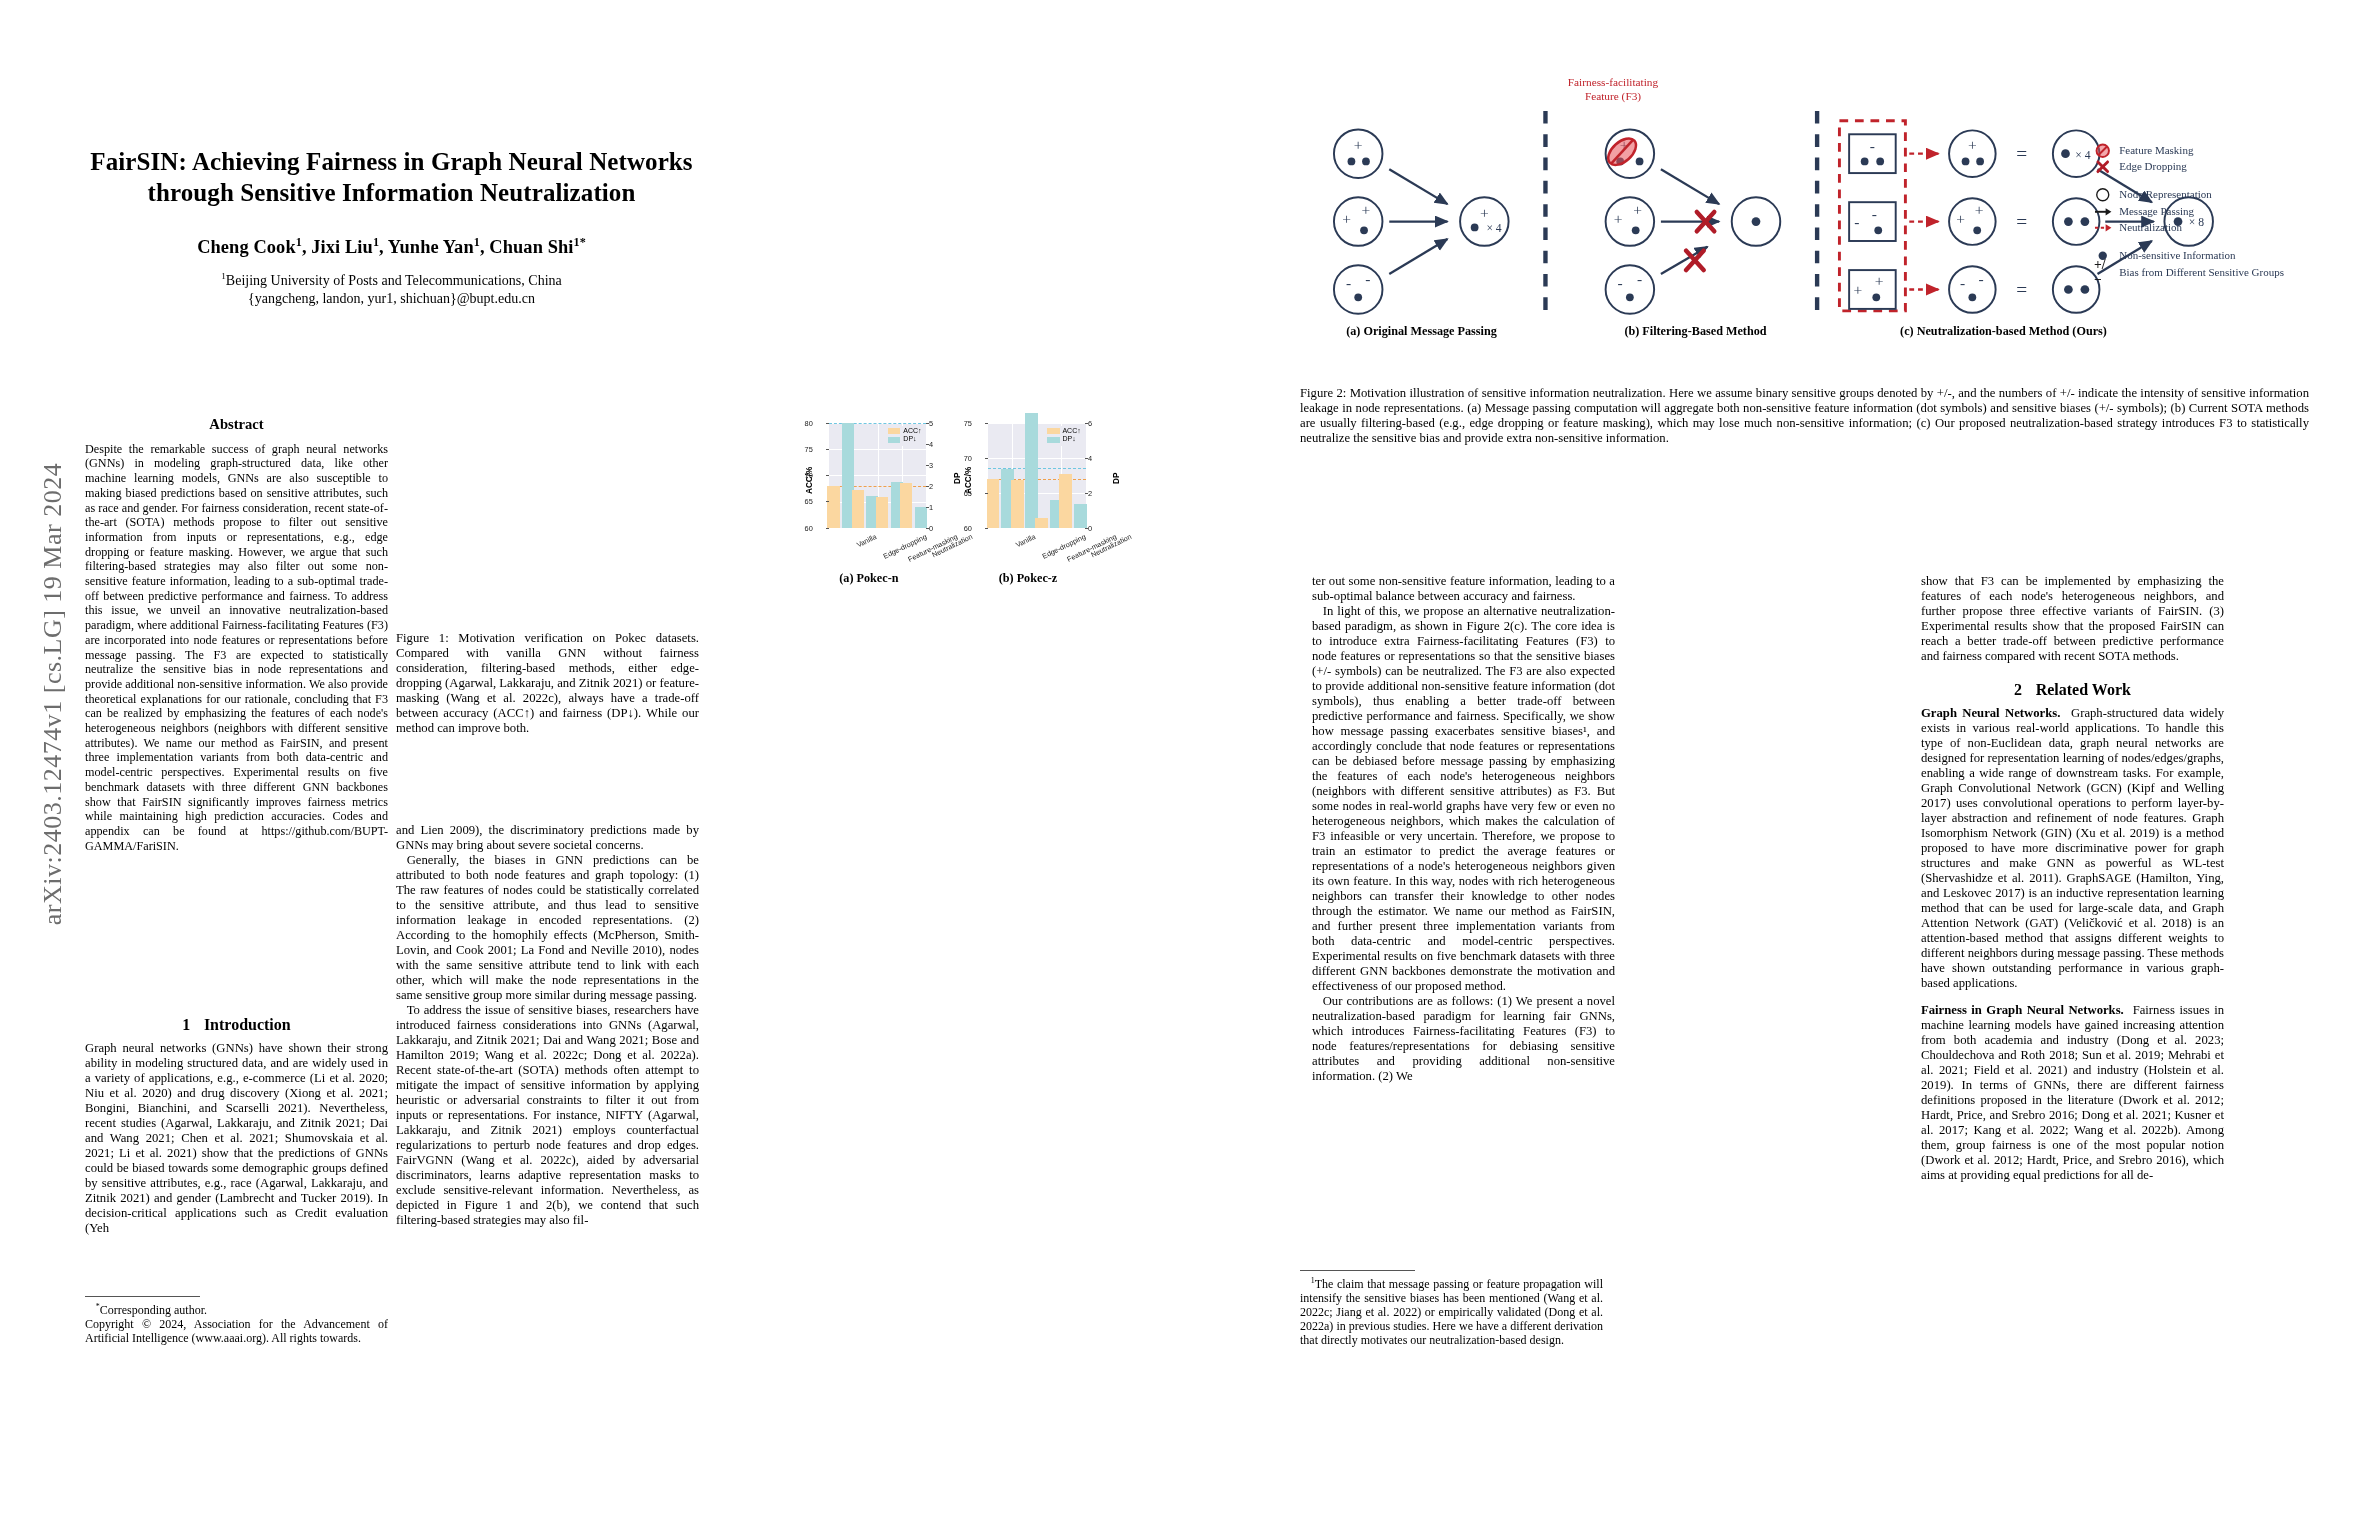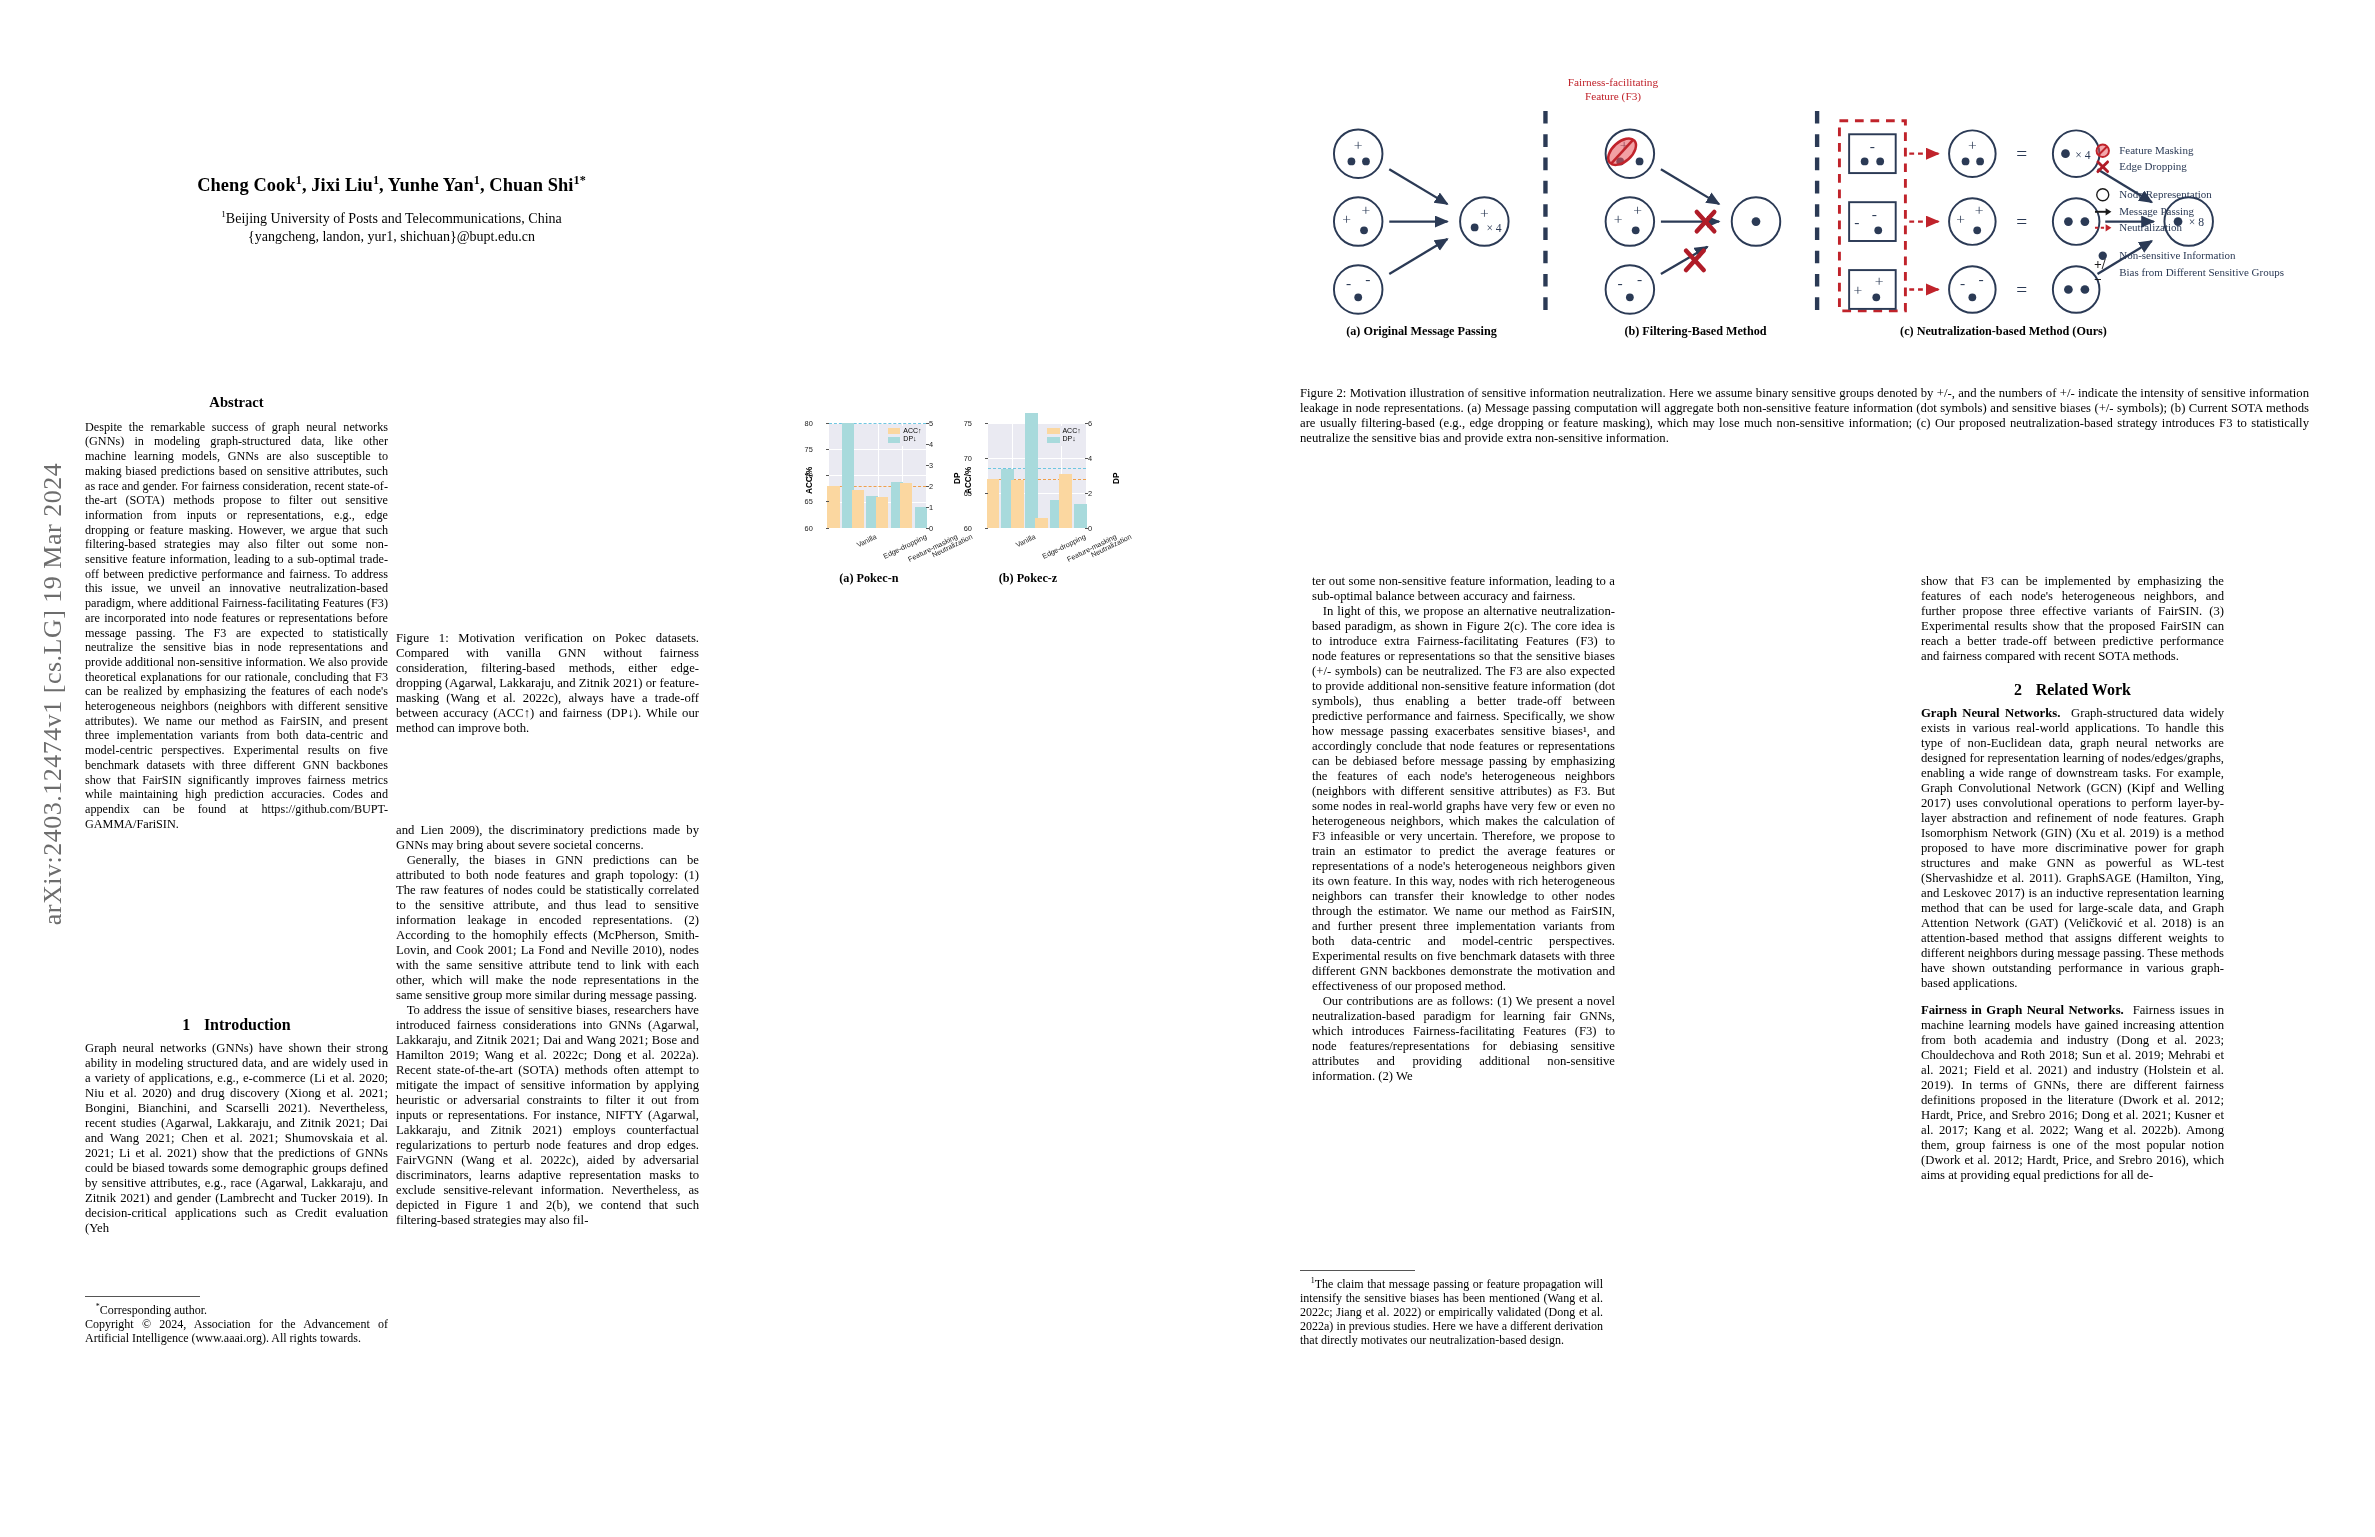--- a/index.html
+++ b/index.html
@@ -43,21 +43,21 @@
   #affil{ margin-top:13.6px; font-size:14px; line-height:18.4px;}
   sup{ font-size:.66em; vertical-align:super; line-height:0; }
 
   
   .abs-head{ text-align:center; font-size:14.6px; font-weight:bold; margin:0 0 8.7px 0; }
   .sec-head{ text-align:center; font-size:16px; font-weight:bold; margin:16.5px 0 7.8px 0; }
   .sec-head .num{ margin-right:13.6px; }
   .para-head{ font-weight:bold; }
 
   
-  #abstract-wrap{ position:absolute; left:0; top:394px; width:303px; }
+  #abstract-wrap{ position:absolute; left:0; top:416px; width:303px; }
   #abstract-wrap p{ font-size:12.2px; line-height:14.7px; }
 
   
   .caption{ font-size:12.7px; line-height:15px; text-align:justify; }
 
   
   .fnrule{ width:115px; height:1.3px; background:#555; margin:8.7px 0 5.8px 0; }
   .footnote{ font-size:12px; line-height:14px; text-align:justify; }
 
   
@@ -135,20 +135,24 @@
   .lgspacer{ height:11.6px; }
 </style>
 </head>
 <body>
 
 <div id="page">
 
   <div id="arxiv-stamp">arXiv:2403.12474v1  [cs.LG]  19 Mar 2024</div>
 
   <div id="titleblock">
+    <div id="paper-title">
+      <span>FairSIN: Achieving Fairness in Graph Neural Networks</span><br>
+      <span>through Sensitive Information Neutralization</span>
+    </div>
     <div id="authors">
       <span>Cheng Cook</span><sup>1</sup>,
       <span>Jixi Liu</span><sup>1</sup>,
       <span>Yunhe Yan</span><sup>1</sup>,
       <span>Chuan Shi</span><sup>1*</sup>
     </div>
     <div id="affil">
       <sup>1</sup><span>Beijing University of Posts and Telecommunications, China</span><br>
       <span>{yangcheng, landon, yur1, shichuan}@bupt.edu.cn</span>
     </div>

